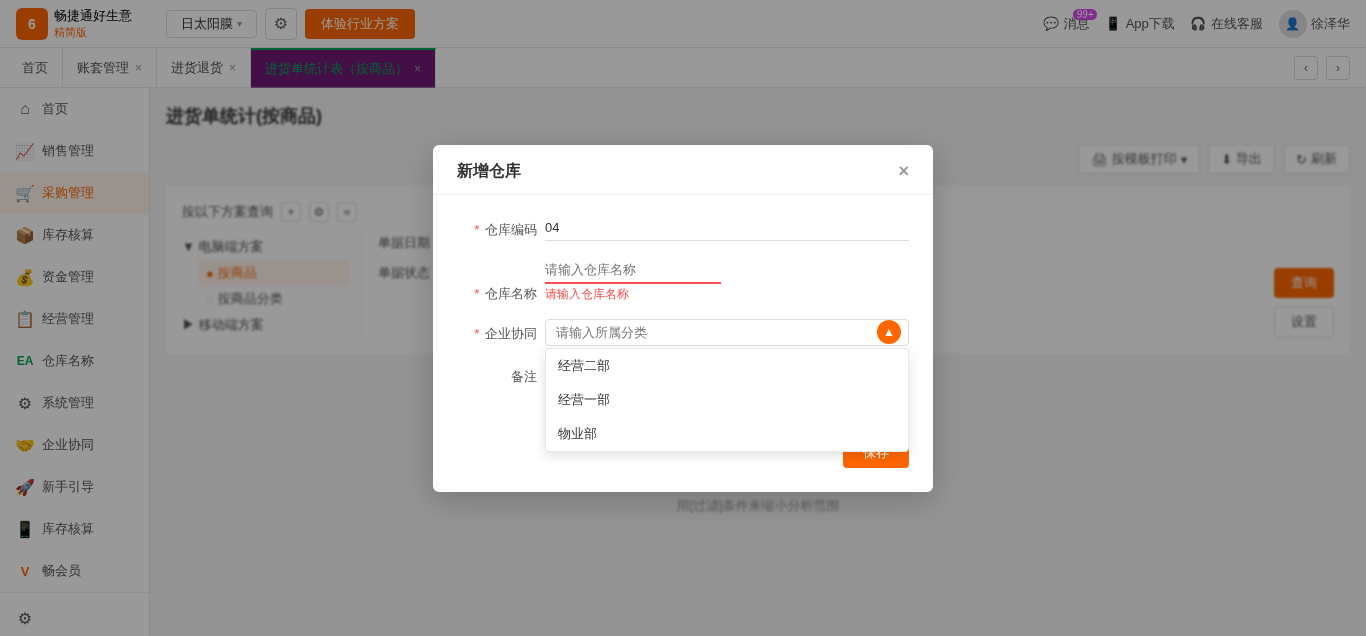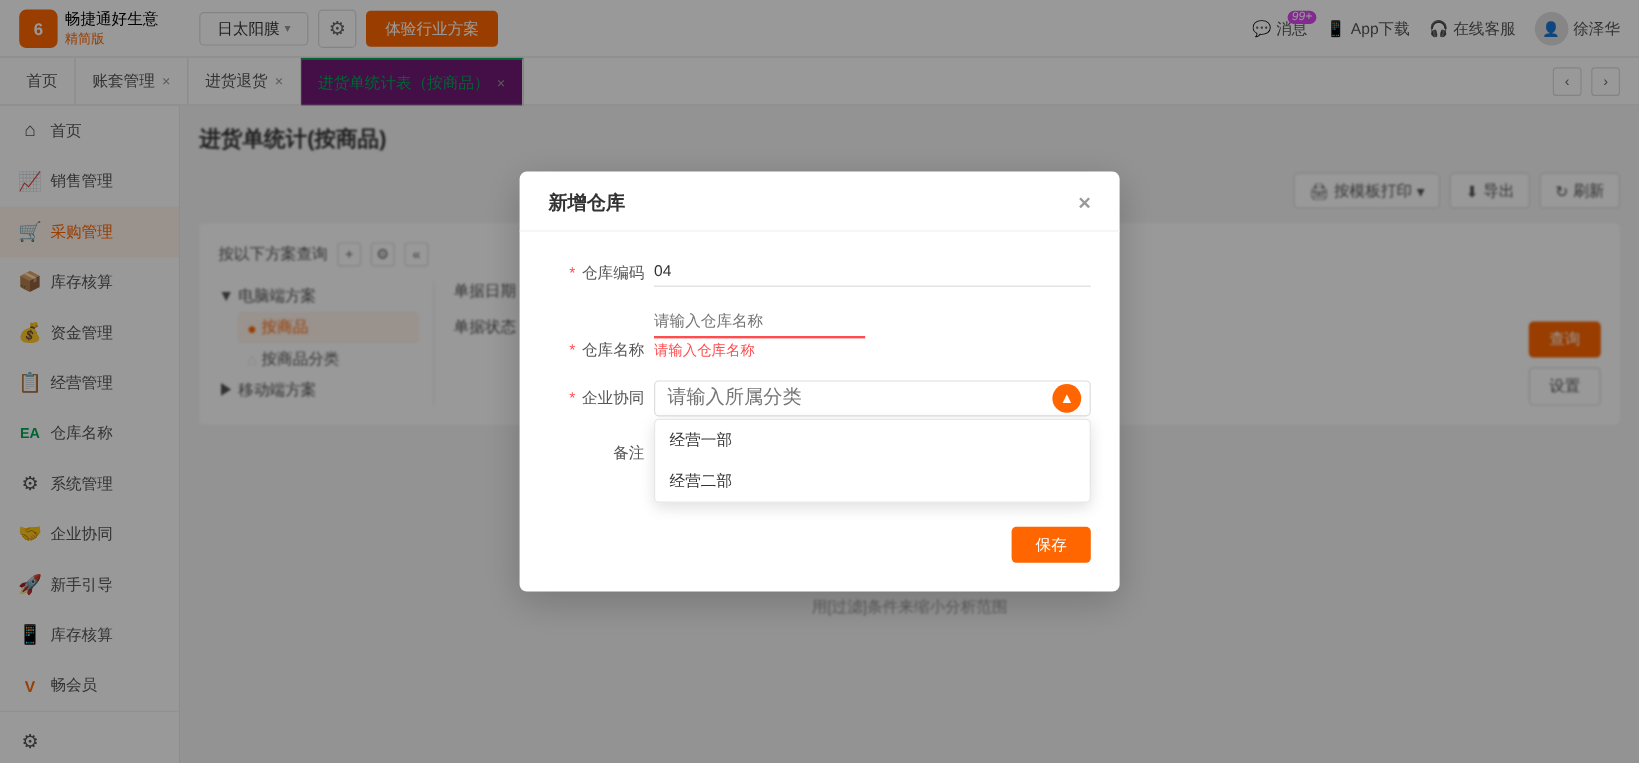--- a/index.html
+++ b/index.html
@@ -316,21 +316,21 @@
     
     .select-wrap {
       flex: 1;
       position: relative;
     }
     .select-input {
       width: 100%;
       border: 1px solid #ddd;
       border-radius: 4px;
       padding: 5px 30px 5px 10px;
-      font-size: 16px;
+      font-size: 13px;
       outline: none;
       color: #4c1d95;
       background: #fff;
     }
     .select-arrow {
       position: absolute;
       right: 8px;
       top: 50%;
       transform: translateY(-50%);
       width: 24px; height: 24px;
@@ -659,24 +659,27 @@
         <span class="form-label">
           <span class="required">*</span>
           <span>企业协同</span>
         </span>
         <div class="select-wrap">
           <input class="select-input" type="text" placeholder="请输入所属分类" style="">
           <div class="select-arrow">▲</div>
           
           <div class="dropdown-list">
             <div class="dropdown-item">
+              <span>经营二部</span>
+            </div>
+            <div class="dropdown-item">
               <span>经营一部</span>
             </div>
             <div class="dropdown-item">
-              <span>经营二部</span>
+              <span>物业部</span>
             </div>
           </div>
         </div>
       </div>
 
       <div class="form-row">
         <span class="form-label">
           <span>备注</span>
         </span>
         <textarea class="textarea-input" rows="2" style="flex: 1 1 0%;"></textarea>

